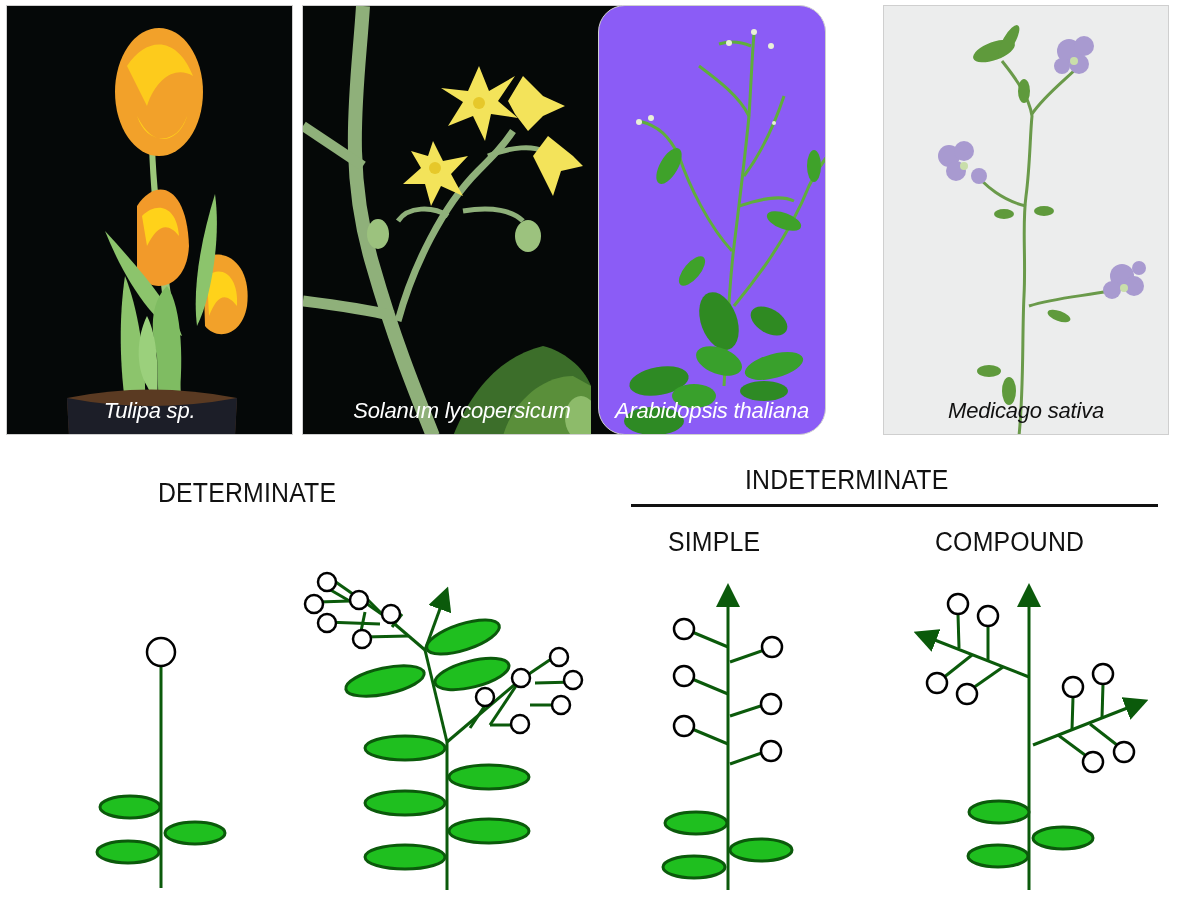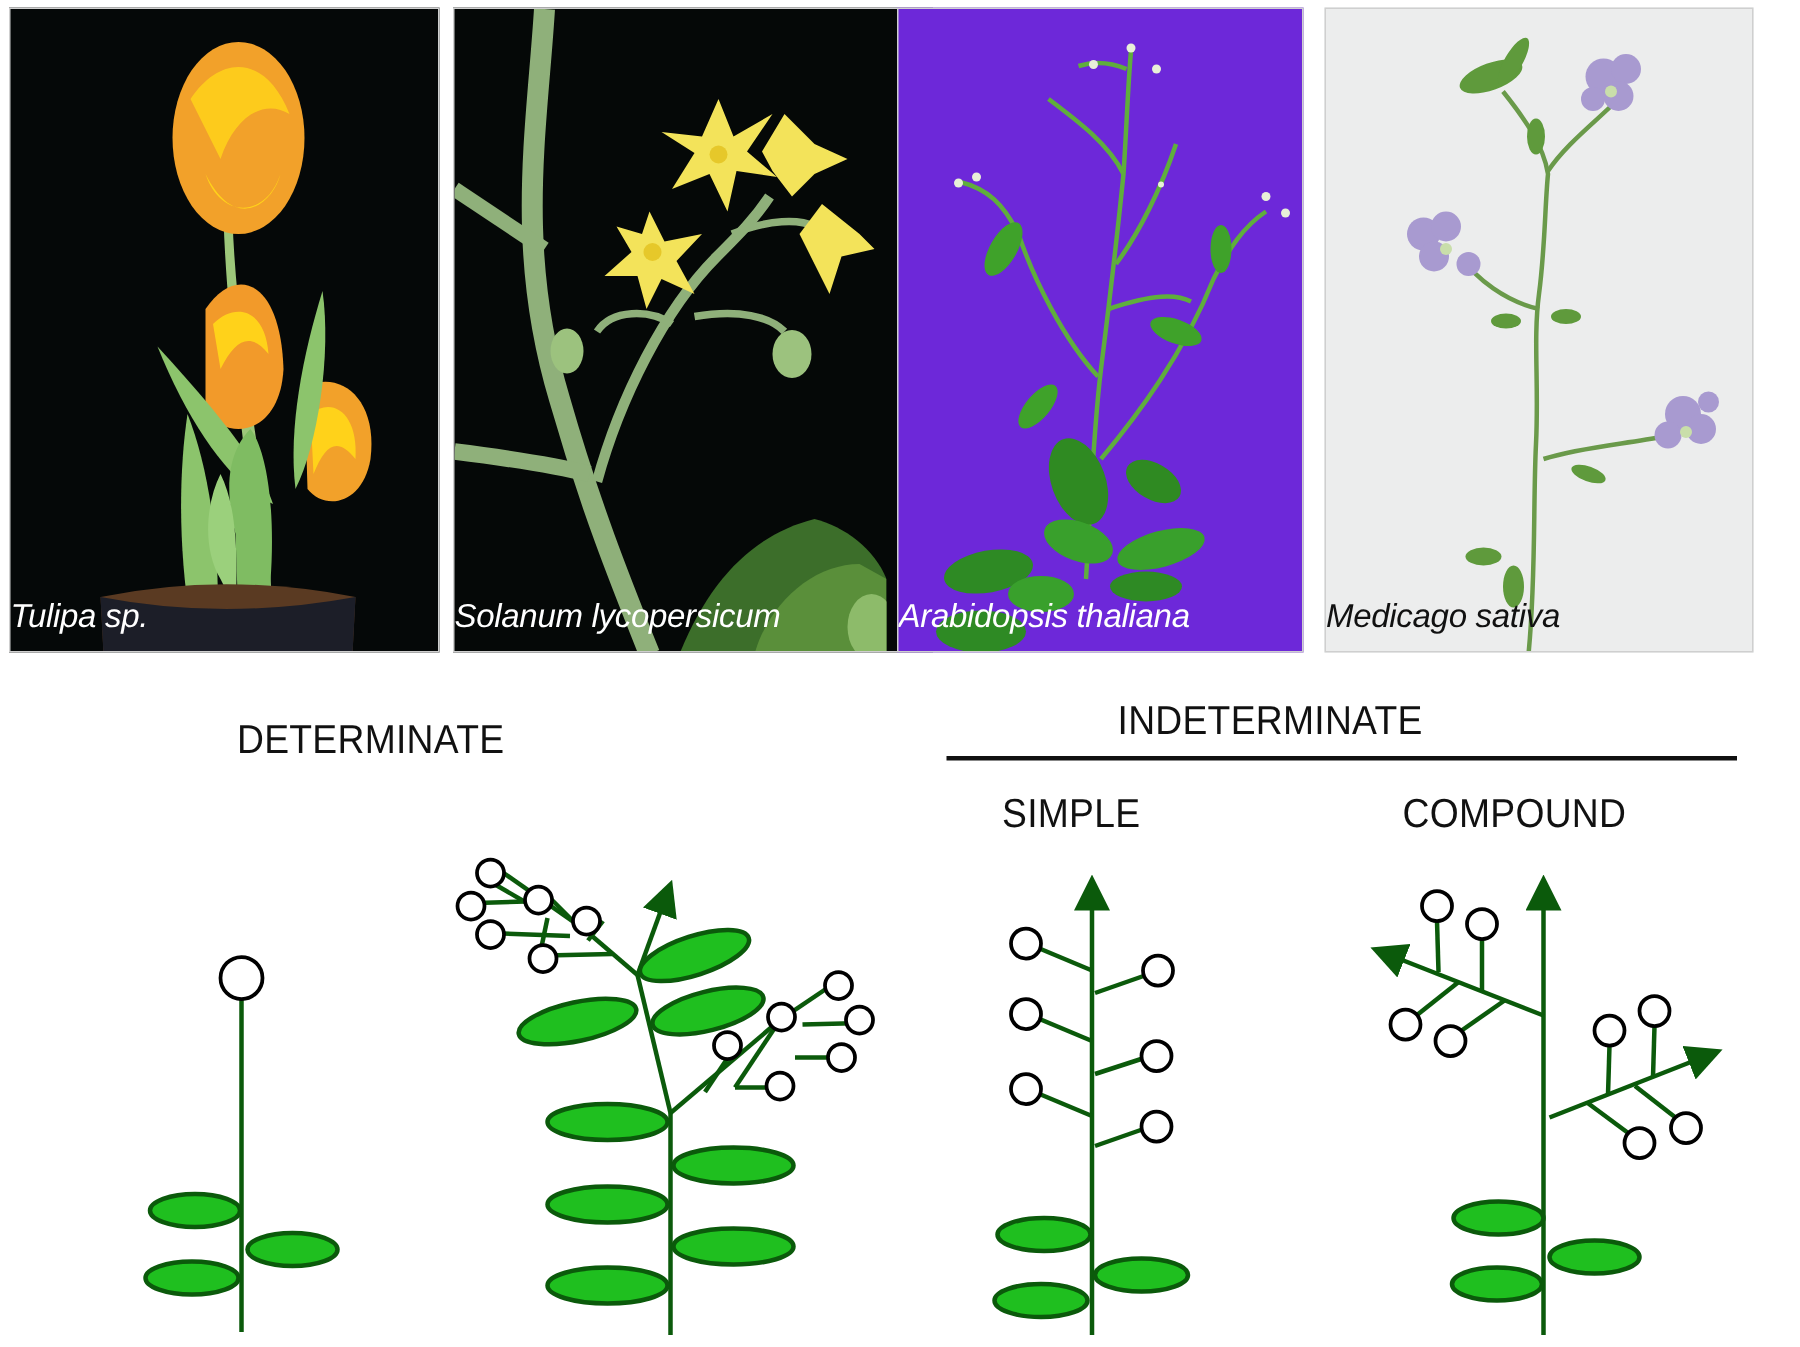--- a/index.html
+++ b/index.html
@@ -1,19 +1,19 @@
 <!DOCTYPE html>
 <html><head>
 <meta charset="utf-8">
 <style>
   html, body { margin:0; padding:0; background:#ffffff; }
   body { width:1200px; height:898px; position:relative; overflow:hidden; font-family:"Liberation Sans", sans-serif; }
   .photo { position:absolute; top:5px; height:430px; overflow:hidden; border:1px solid #cfcfcf; box-sizing:border-box; }
   .photo svg { position:absolute; left:0; top:0; }
-  .photo .caption { position:absolute; left:0; right:0; bottom:10px; text-align:left; font-style:italic; font-size:22px; letter-spacing:-0.2px; }
+  .photo .caption { position:absolute; left:0; right:0; bottom:10px; text-align:center; font-style:italic; font-size:22px; letter-spacing:-0.2px; }
   .caption.light { color:#ffffff; }
   .caption.dark { color:#111111; }
   .heading { position:absolute; font-size:27px; color:#111; letter-spacing:0.2px; transform:scaleX(0.92); transform-origin:left top; }
   .rule { position:absolute; height:3px; background:#111; }
   #diagram { position:absolute; left:0; top:0; }
 </style>
 </head>
 <body>
 
 <div class="photo" style="left:6px; width:287px; background:#050808;">
@@ -56,21 +56,21 @@
     </g>
     <circle cx="176" cy="97" r="6" fill="#e6c82a"></circle>
     <circle cx="132" cy="162" r="6" fill="#e6c82a"></circle>
     <path d="M150 430 C170 380 200 350 240 340 C260 345 280 360 288 380 L288 430 Z" fill="#3c6e2a"></path>
     <path d="M200 430 C210 395 240 370 270 370 L288 380 L288 430 Z" fill="#5a8f3a"></path>
     <ellipse cx="278" cy="412" rx="16" ry="22" fill="#8dbb6a"></ellipse>
   </svg>
   <div class="caption light">Solanum lycopersicum</div>
 </div>
 
-<div class="photo" style="left:598px; width:271px; background:#6d28d9;">
+<div class="photo" style="left:598px; width:228px; background:#8b5cf6;border-radius:27px;">
   <svg width="276" height="430">
     <g stroke="#5fae3c" stroke-width="3" fill="none">
       <path d="M125 380 C128 330 130 280 135 240 C140 200 145 160 150 110 C152 80 153 50 155 28"></path>
       <path d="M133 245 C110 220 90 180 80 150 C70 130 60 120 40 115"></path>
       <path d="M135 300 C160 270 190 230 210 180 C220 160 230 145 245 135"></path>
       <path d="M145 170 C160 150 175 120 185 90"></path>
       <path d="M150 110 C140 90 120 75 100 60"></path>
       <path d="M152 40 C140 35 130 35 120 38"></path>
       <path d="M140 200 C170 190 185 190 195 195"></path>
     </g>

